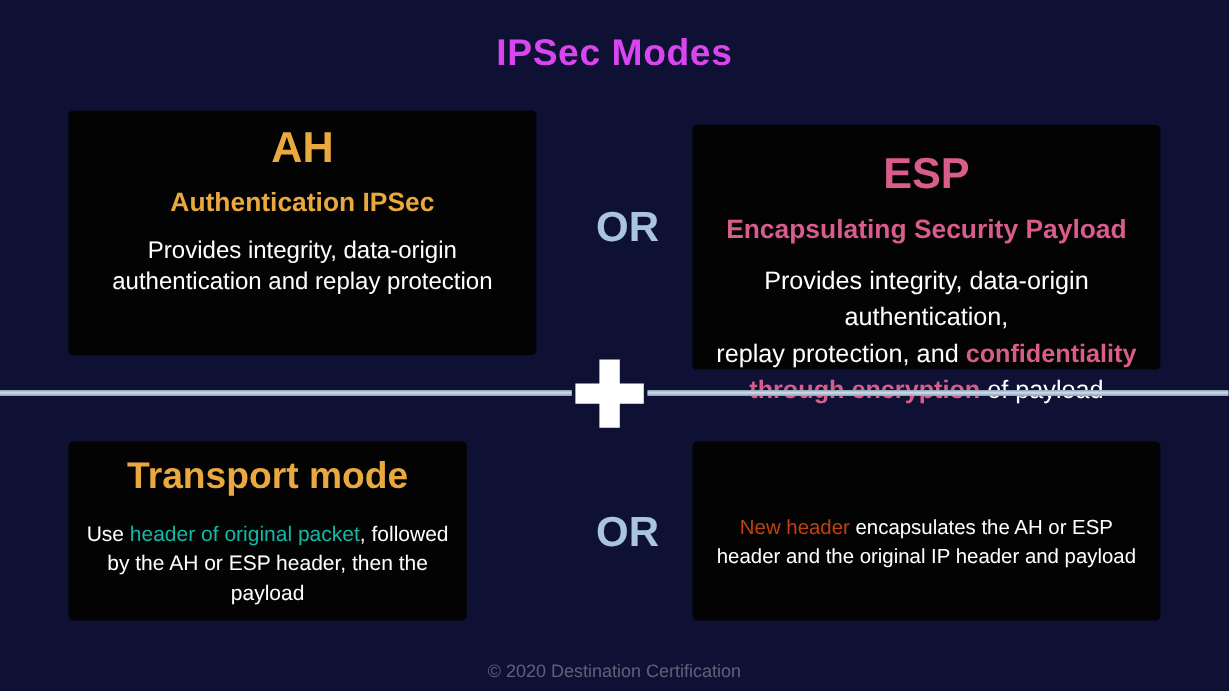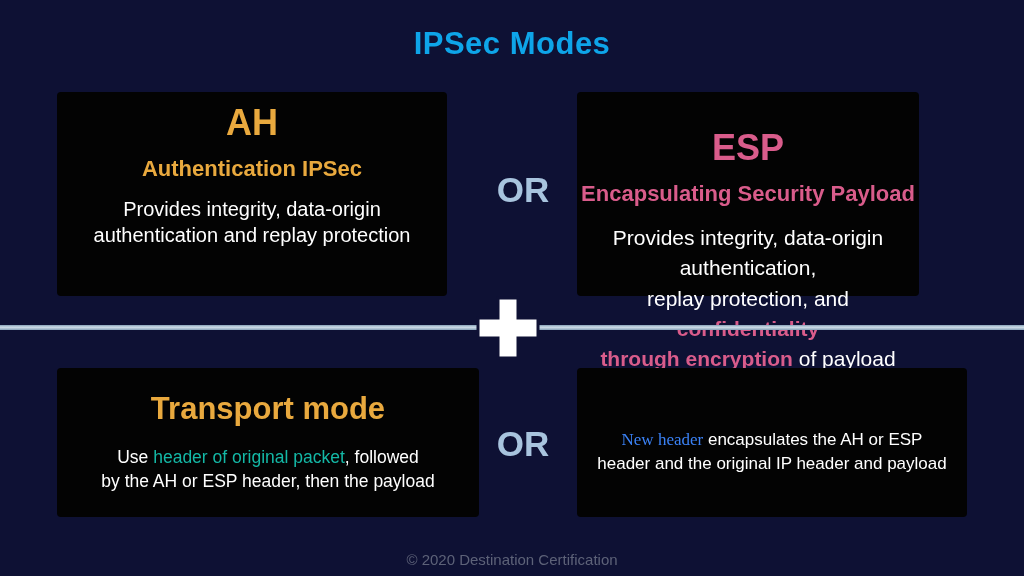--- a/index.html
+++ b/index.html
@@ -6,52 +6,52 @@
   .stage{
     position:relative;
     width:1024px;height:576px;
     background:#0e1134;
     font-family:"Liberation Sans", sans-serif;
     overflow:hidden;
   }
   .title{
     position:absolute;top:26px;left:0;width:100%;
     margin:0;text-align:center;
-    color:#0ea5e9;font-size:31px;font-weight:bold;letter-spacing:.5px;
+    color:#d946ef;font-size:31px;font-weight:bold;letter-spacing:.5px;
   }
   .card{
     position:absolute;
     background:#030303;
     border-radius:4px;
     display:flex;flex-direction:column;align-items:center;
     text-align:center;color:#ffffff;
     box-sizing:border-box;
   }
   .card.ah{left:57px;top:92px;width:390px;height:204px;padding-top:10px;}
-  .card.esp{left:577px;top:92px;width:342px;height:204px;padding-top:27px;}
-  .card.transport{left:57px;top:368px;width:422px;height:149px;justify-content:center;}
+  .card.esp{left:577px;top:104px;width:390px;height:204px;padding-top:12px;}
+  .card.transport{left:57px;top:368px;width:332px;height:149px;justify-content:center;}
   .card.tunnel{left:577px;top:368px;width:390px;height:149px;justify-content:center;}
   .card-heading{margin:0;font-size:36px;line-height:1.15;font-weight:bold;}
   .card.esp .card-heading{margin-top:8px;}
   .card-subtitle{margin:13px 0 0 0;font-size:22px;line-height:1.15;font-weight:bold;}
   .gold{color:#e9a93e;}
   .pink{color:#d95c8b;}
   .card-body{
     margin:14px 0 0 0;
     white-space:pre-line;
     font-weight:500;
   }
   .card.ah .card-body{font-size:20px;line-height:1.3;}
   .card.esp .card-body{font-size:21px;line-height:1.45;margin-top:16px;}
   .card.transport .card-body{font-size:17.5px;line-height:1.4;margin-top:18px;}
   .card.tunnel .card-body{font-size:17px;line-height:1.4;margin-top:18px;}
   .mode-title{margin:0;font-size:31px;line-height:1.15;font-weight:bold;}
   .card.esp .hl{color:#d95c8b;font-weight:bold;}
   .card.transport .hl{color:#14b8a6;}
-  .card.tunnel .hl{color:#3b82f6;font-family:Liberation Serif, serif;}
+  .card.tunnel .hl{color:#c2410c;}
   .or{
     position:absolute;left:447px;width:152px;
     text-align:center;
     color:#a8c4de;font-size:35px;font-weight:bold;
   }
   .or-top{top:170px;}
   .or-bottom{top:424px;}
   .divider{
     position:absolute;left:0;top:325px;width:100%;height:5px;
     background:linear-gradient(180deg,#87a2b8 0%,#cfdde8 45%,#87a2b8 100%);

